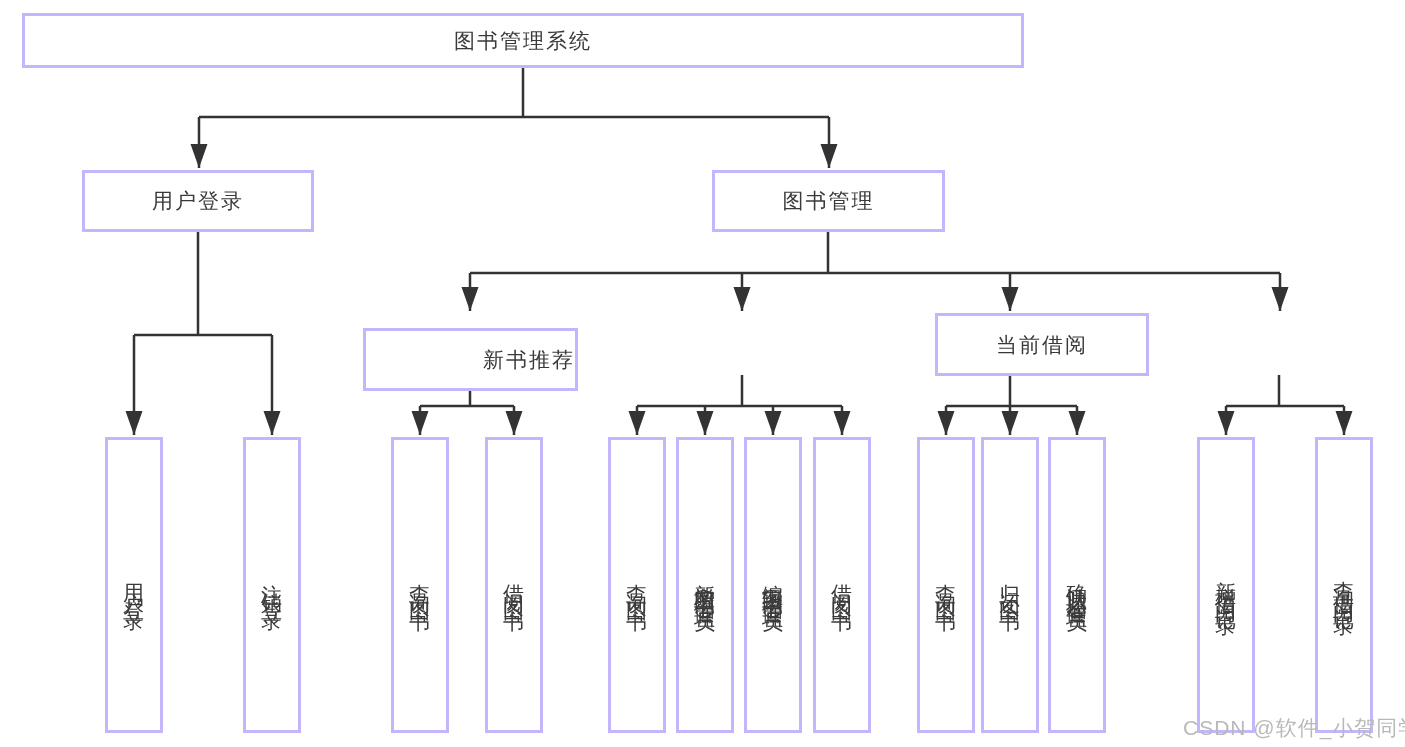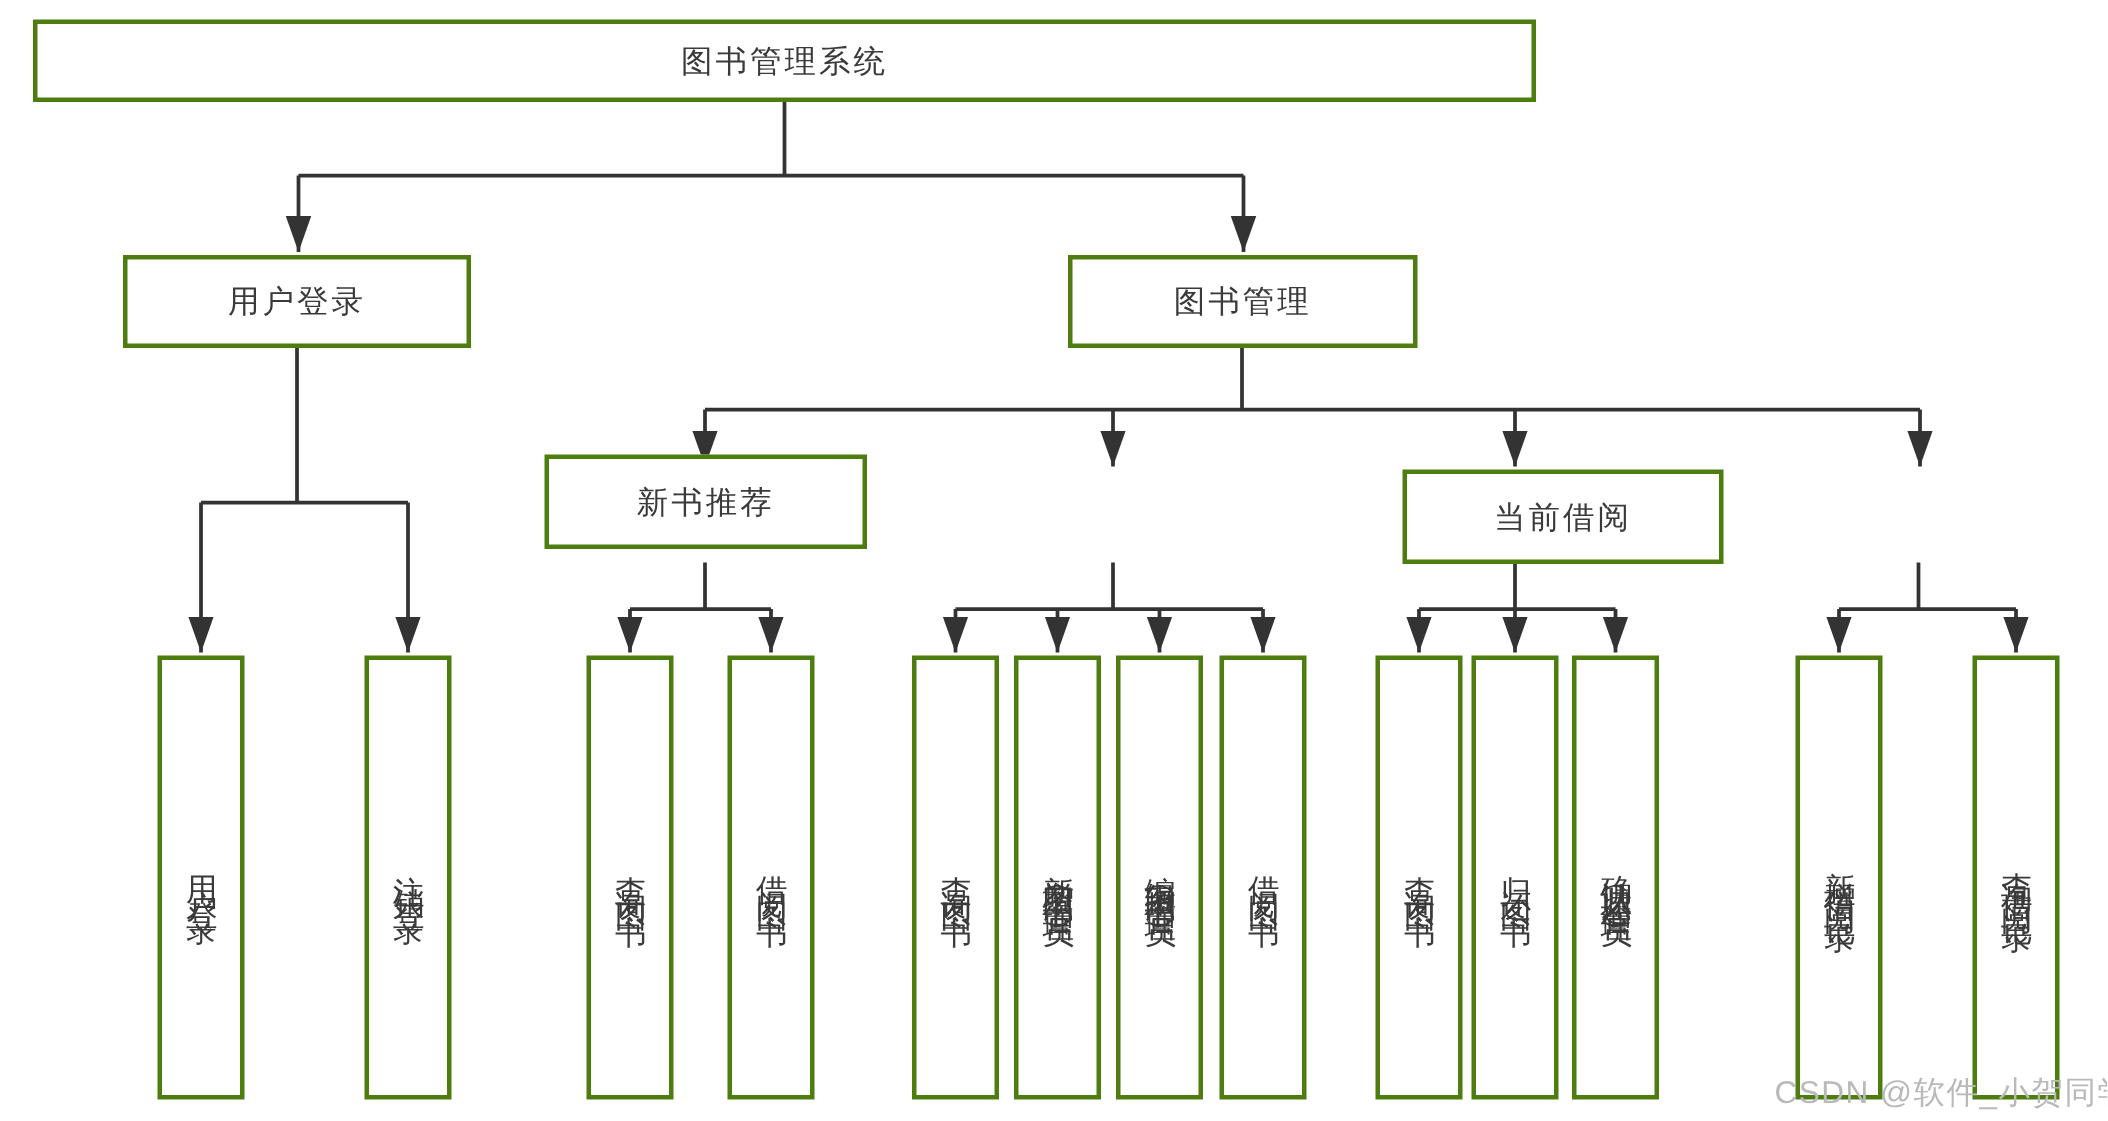--- a/index.html
+++ b/index.html
@@ -17,21 +17,21 @@
   }
   #connectors {
     position: absolute;
     left: 0;
     top: 0;
     z-index: 1;
   }
   .node {
     position: absolute;
     box-sizing: border-box;
-    border: 3px solid #4d7c0f;
+    border: 3px solid #c4b5fd;
     background: #ffffff;
     display: flex;
     align-items: center;
     justify-content: center;
     color: #3a3a3a;
     z-index: 2;
   }
   .h-label {
     font-size: 21px;
     letter-spacing: 2px;
@@ -53,21 +53,21 @@
   .leaf.long .v-label {
     letter-spacing: 4px;
   }
   .leaf.mid .v-label {
     letter-spacing: 7px;
   }
   
   #n-root   { left: 22px;   top: 13px;  width: 1002px; height: 55px; }
   #n-login  { left: 82px;   top: 170px; width: 232px;  height: 62px; }
   #n-mgmt   { left: 712px;  top: 170px; width: 233px;  height: 62px; }
-  #n-newb   { left: 363px;  top: 303px; width: 215px;  height: 63px; }
+  #n-newb   { left: 363px;  top: 328px; width: 215px;  height: 63px; justify-content: flex-end; }
   #n-borr   { left: 636px;  top: 313px; width: 213px;  height: 63px; }
   #n-curr   { left: 903px;  top: 313px; width: 214px;  height: 63px; margin-left: 32px; }
   #n-recs   { left: 1172px; top: 313px; width: 214px;  height: 63px; }
   #l-ulogin { left: 105px;  }
   #l-logout { left: 243px;  }
   #l-nbq    { left: 391px;  }
   #l-nbb    { left: 485px;  }
   #l-bbq    { left: 608px;  }
   #l-bba    { left: 676px;  }
   #l-bbe    { left: 744px;  }

